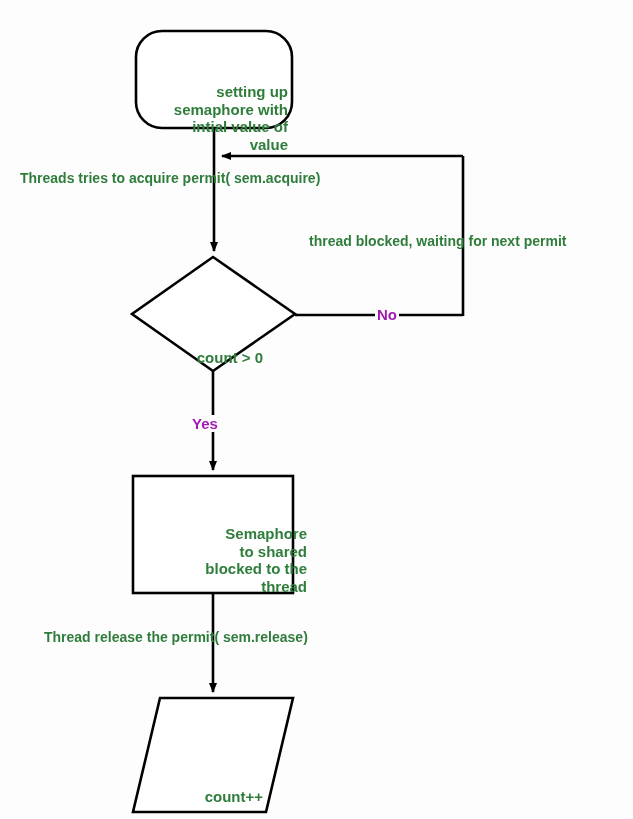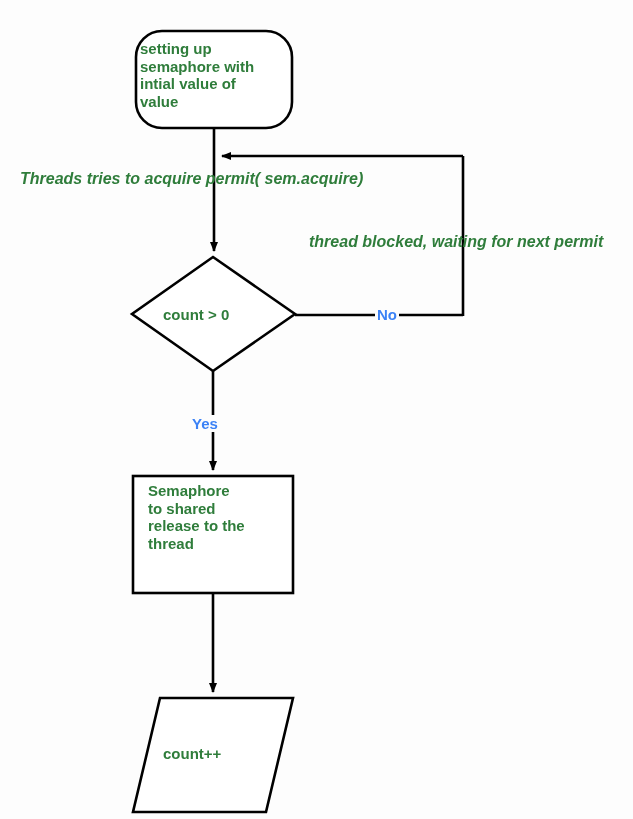--- a/index.html
+++ b/index.html
@@ -21,39 +21,39 @@
     position: absolute;
     left: 0;
     top: 0;
     width: 633px;
     height: 819px;
   }
   .node-text {
     position: absolute;
     color: #2f7d3b;
     font-weight: bold;
-    text-align: left;
+    text-align: right;
     line-height: 1.18;
     font-size: 15px;
     pointer-events: none;
+    margin-top: 43px;
   }
   .edge-label {
     position: absolute;
     color: #2f7d3b;
     font-weight: bold;
     font-size: 15px;
     white-space: nowrap;
   }
   .edge-label.big {
-    font-size: 16px;
-    font-style: italic;
+    font-size: 14px;
   }
   .yesno {
     position: absolute;
-    color: #3b82f6;
+    color: #a21caf;
     font-weight: bold;
     font-size: 15px;
     background: #fdfdfd;
     padding: 0 2px;
   }
 </style>
 </head>
 <body>
 
 <div id="canvas">
@@ -99,23 +99,24 @@
   <div class="edge-label big" style="left:20px; top:170px;">Threads tries to acquire permit( sem.acquire)</div>
 
   <div class="edge-label big" style="left:309px; top:233px;">thread blocked, waiting for next permit</div>
 
   <div class="node-text" style="left:163px; top:306px; width:100px;">count &gt; 0</div>
 
   <div class="yesno" style="left:375px; top:306px;">No</div>
 
   <div class="yesno" style="left:190px; top:415px;">Yes</div>
 
-  <div class="node-text" style="left:148px; top:482px; width:152px;">
+  <div class="node-text" style="left:155px; top:482px; width:152px;">
     <div>Semaphore</div>
     <div>to shared</div>
-    <div>release to the</div>
+    <div>blocked to the</div>
     <div>thread</div>
   </div>
 
+  <div class="edge-label big" style="left:44px; top:629px;">Thread release the permit( sem.release)</div>
 
   <div class="node-text" style="left:163px; top:745px; width:100px;">count++</div>
 
 </div>
 
 </body></html>

